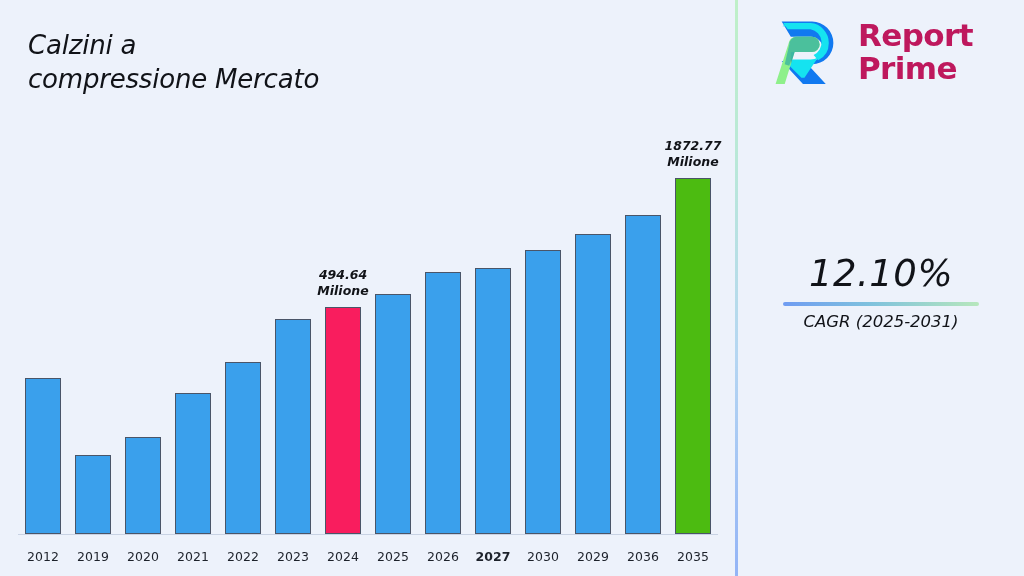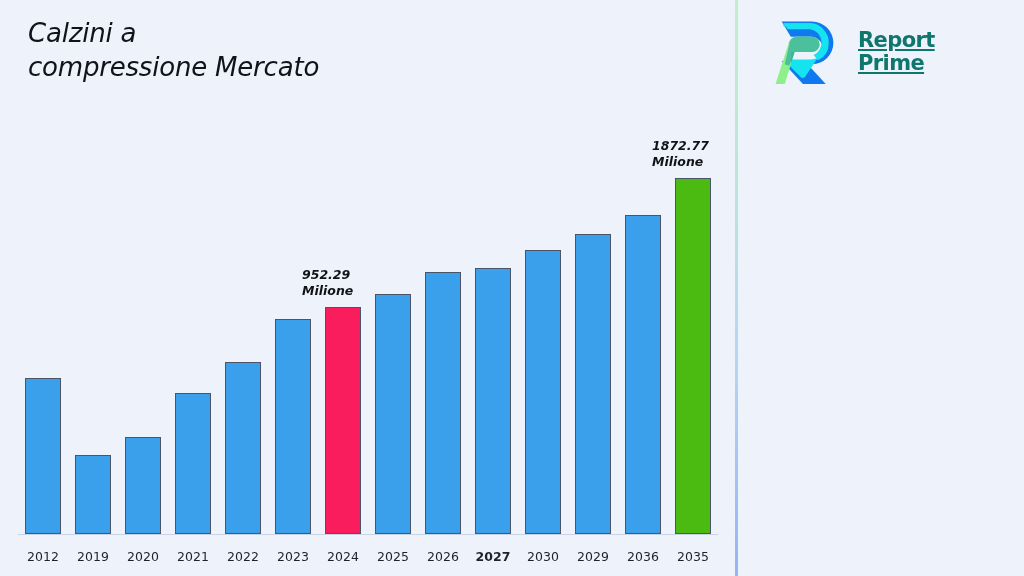--- a/index.html
+++ b/index.html
@@ -23,21 +23,21 @@
   .left-panel {
     position: absolute;
     left: 0; top: 0;
     width: 736px;
     height: 576px;
     background: #edf2fb;
   }
   .chart-title {
     position: absolute;
     left: 28px;
-    top: 16px;
+    top: 28px;
     width: 420px;
     font-family: "DejaVu Sans", sans-serif;
     font-style: italic;
     font-size: 26px;
     line-height: 1.32;
     color: #111318;
     letter-spacing: -0.2px;
     white-space: pre-line;
   }
 
@@ -88,20 +88,21 @@
     width: 50px;
     text-align: center;
     font-size: 12.5px;
     color: #1d222b;
     font-family: "DejaVu Sans", sans-serif;
   }
   .bar-value {
     position: absolute;
     left: -16px;
     width: 82px;
+    text-align: center;
     font-size: 12.5px;
     font-style: italic;
     font-weight: 700;
     color: #111318;
     line-height: 1.3;
     white-space: pre-line;
   }
 
   
   .divider {
@@ -127,25 +128,24 @@
     left: 30px;
     top: 14px;
     display: flex;
     align-items: center;
     gap: 14px;
   }
   .logo-mark { width: 76px; height: 76px; flex: none; }
   .logo-text {
     font-family: "DejaVu Sans", sans-serif;
     font-weight: 700;
-    font-size: 21px;
+    font-size: 31px;
     line-height: 1.08;
-    color: #0f766e;
+    color: #be185d;
     letter-spacing: -0.6px;
-    text-decoration: underline;
   }
 
   .cagr-block {
     position: absolute;
     left: 12px;
     top: 252px;
     width: 262px;
     text-align: center;
   }
   .cagr-value {
@@ -202,21 +202,21 @@
           <div class="bar-slot" style="left: 218px;">
             <div class="bar" style="height: 172px;"></div>
             <div class="bar-xlabel" style="bottom: -30px;">2022</div>
           </div>
           <div class="bar-slot" style="left: 268px;">
             <div class="bar" style="height: 215px;"></div>
             <div class="bar-xlabel" style="bottom: -30px;">2023</div>
           </div>
           <div class="bar-slot" style="left: 318px;">
             <div class="bar highlight-current" style="height: 227px;"></div>
-            <div class="bar-value" style="bottom: 235px;">952.29
+            <div class="bar-value" style="bottom: 235px;">494.64
 Milione</div>
             <div class="bar-xlabel" style="bottom: -30px;">2024</div>
           </div>
           <div class="bar-slot" style="left: 368px;">
             <div class="bar" style="height: 240px;"></div>
             <div class="bar-xlabel" style="bottom: -30px;">2025</div>
           </div>
           <div class="bar-slot" style="left: 418px;">
             <div class="bar" style="height: 262px;"></div>
             <div class="bar-xlabel" style="bottom: -30px;">2026</div>
@@ -265,15 +265,20 @@
           <path d="M30 50 H58 A10 10 0 0 0 62 31 A10 10 0 0 1 58 50 H35 L30 66 Z" fill="#35b0a8"></path>
           <path d="M28 40 A10 10 0 0 1 37 30 H58 A10 10 0 0 1 58 50 H34 L28 68 L22 66 Z" fill="#3fb79f" opacity="0.85"></path>
         </svg>
       </span>
       <span class="logo-text">
         <span>Report</span><br>
         <span>Prime</span>
       </span>
     </div>
 
+    <div class="cagr-block">
+      <div class="cagr-value">12.10%</div>
+      <div class="cagr-rule"></div>
+      <div class="cagr-label">CAGR (2025-2031)</div>
+    </div>
   </div>
 
 </div>
 
 </body></html>

